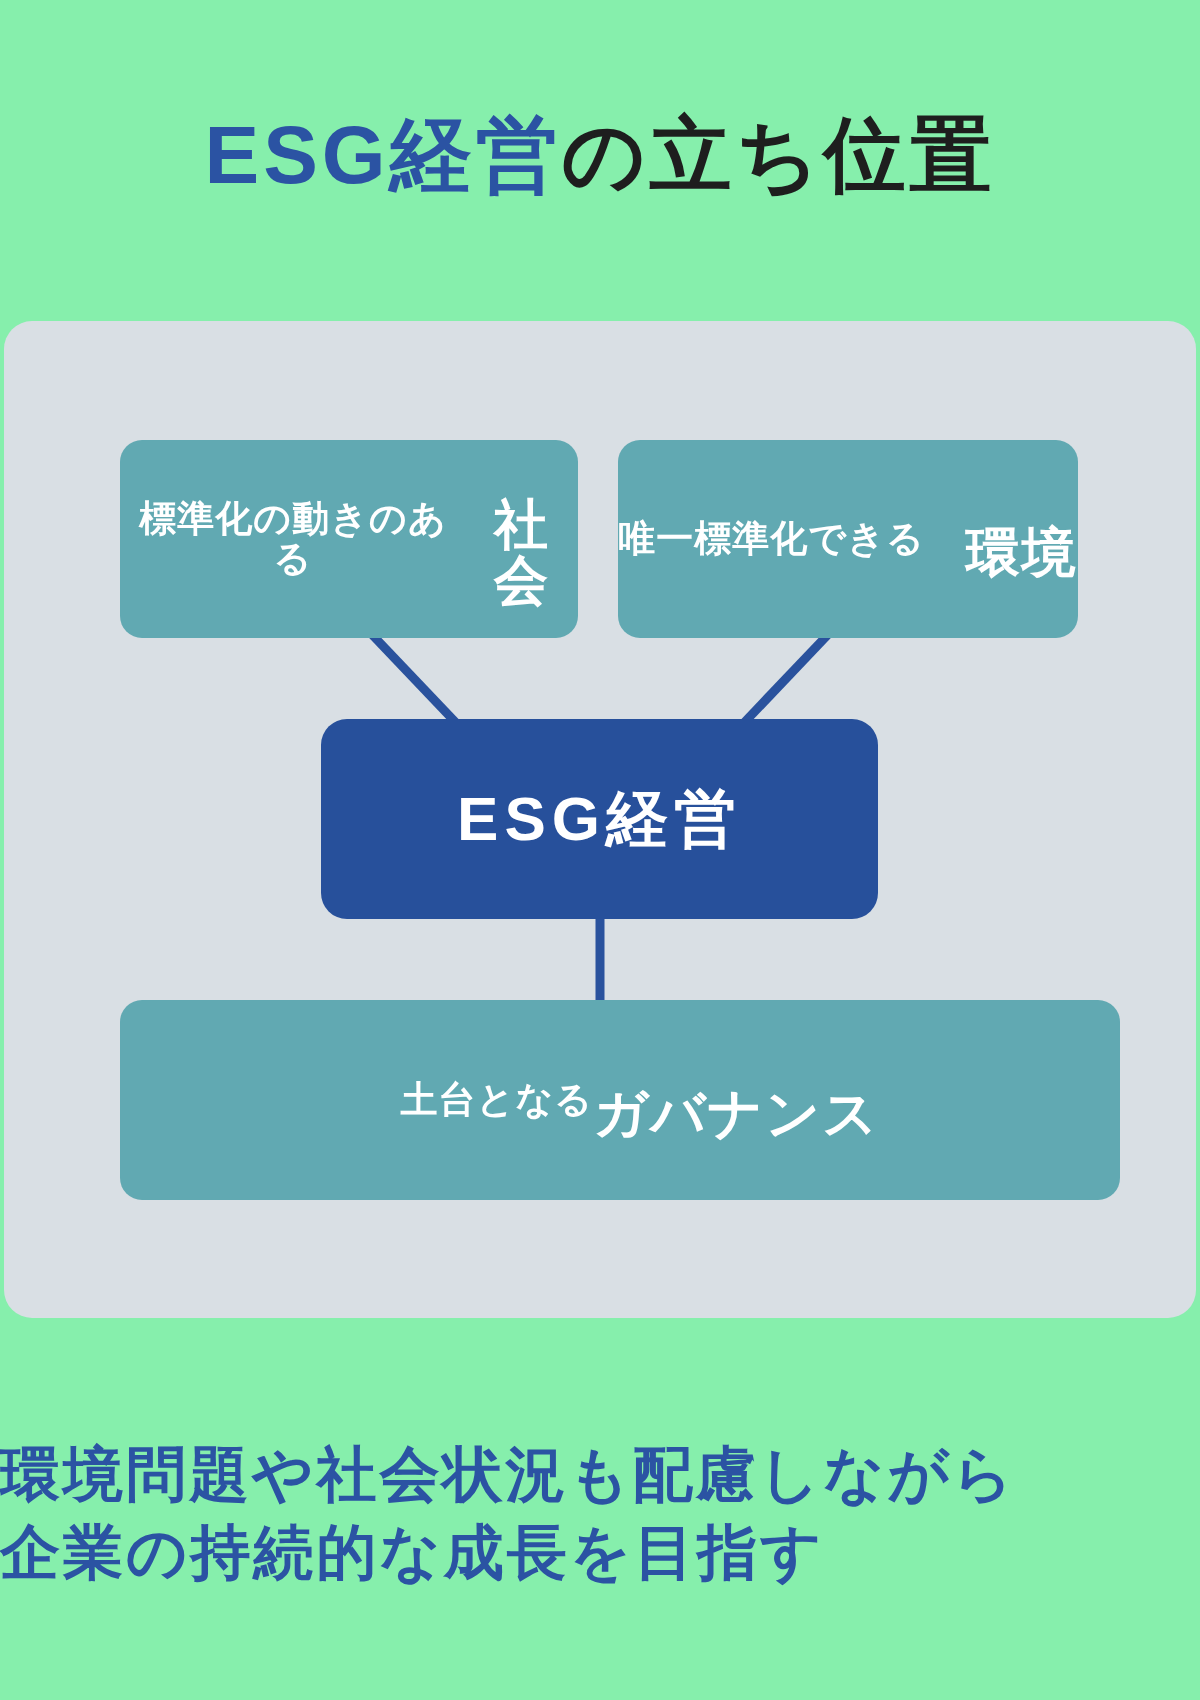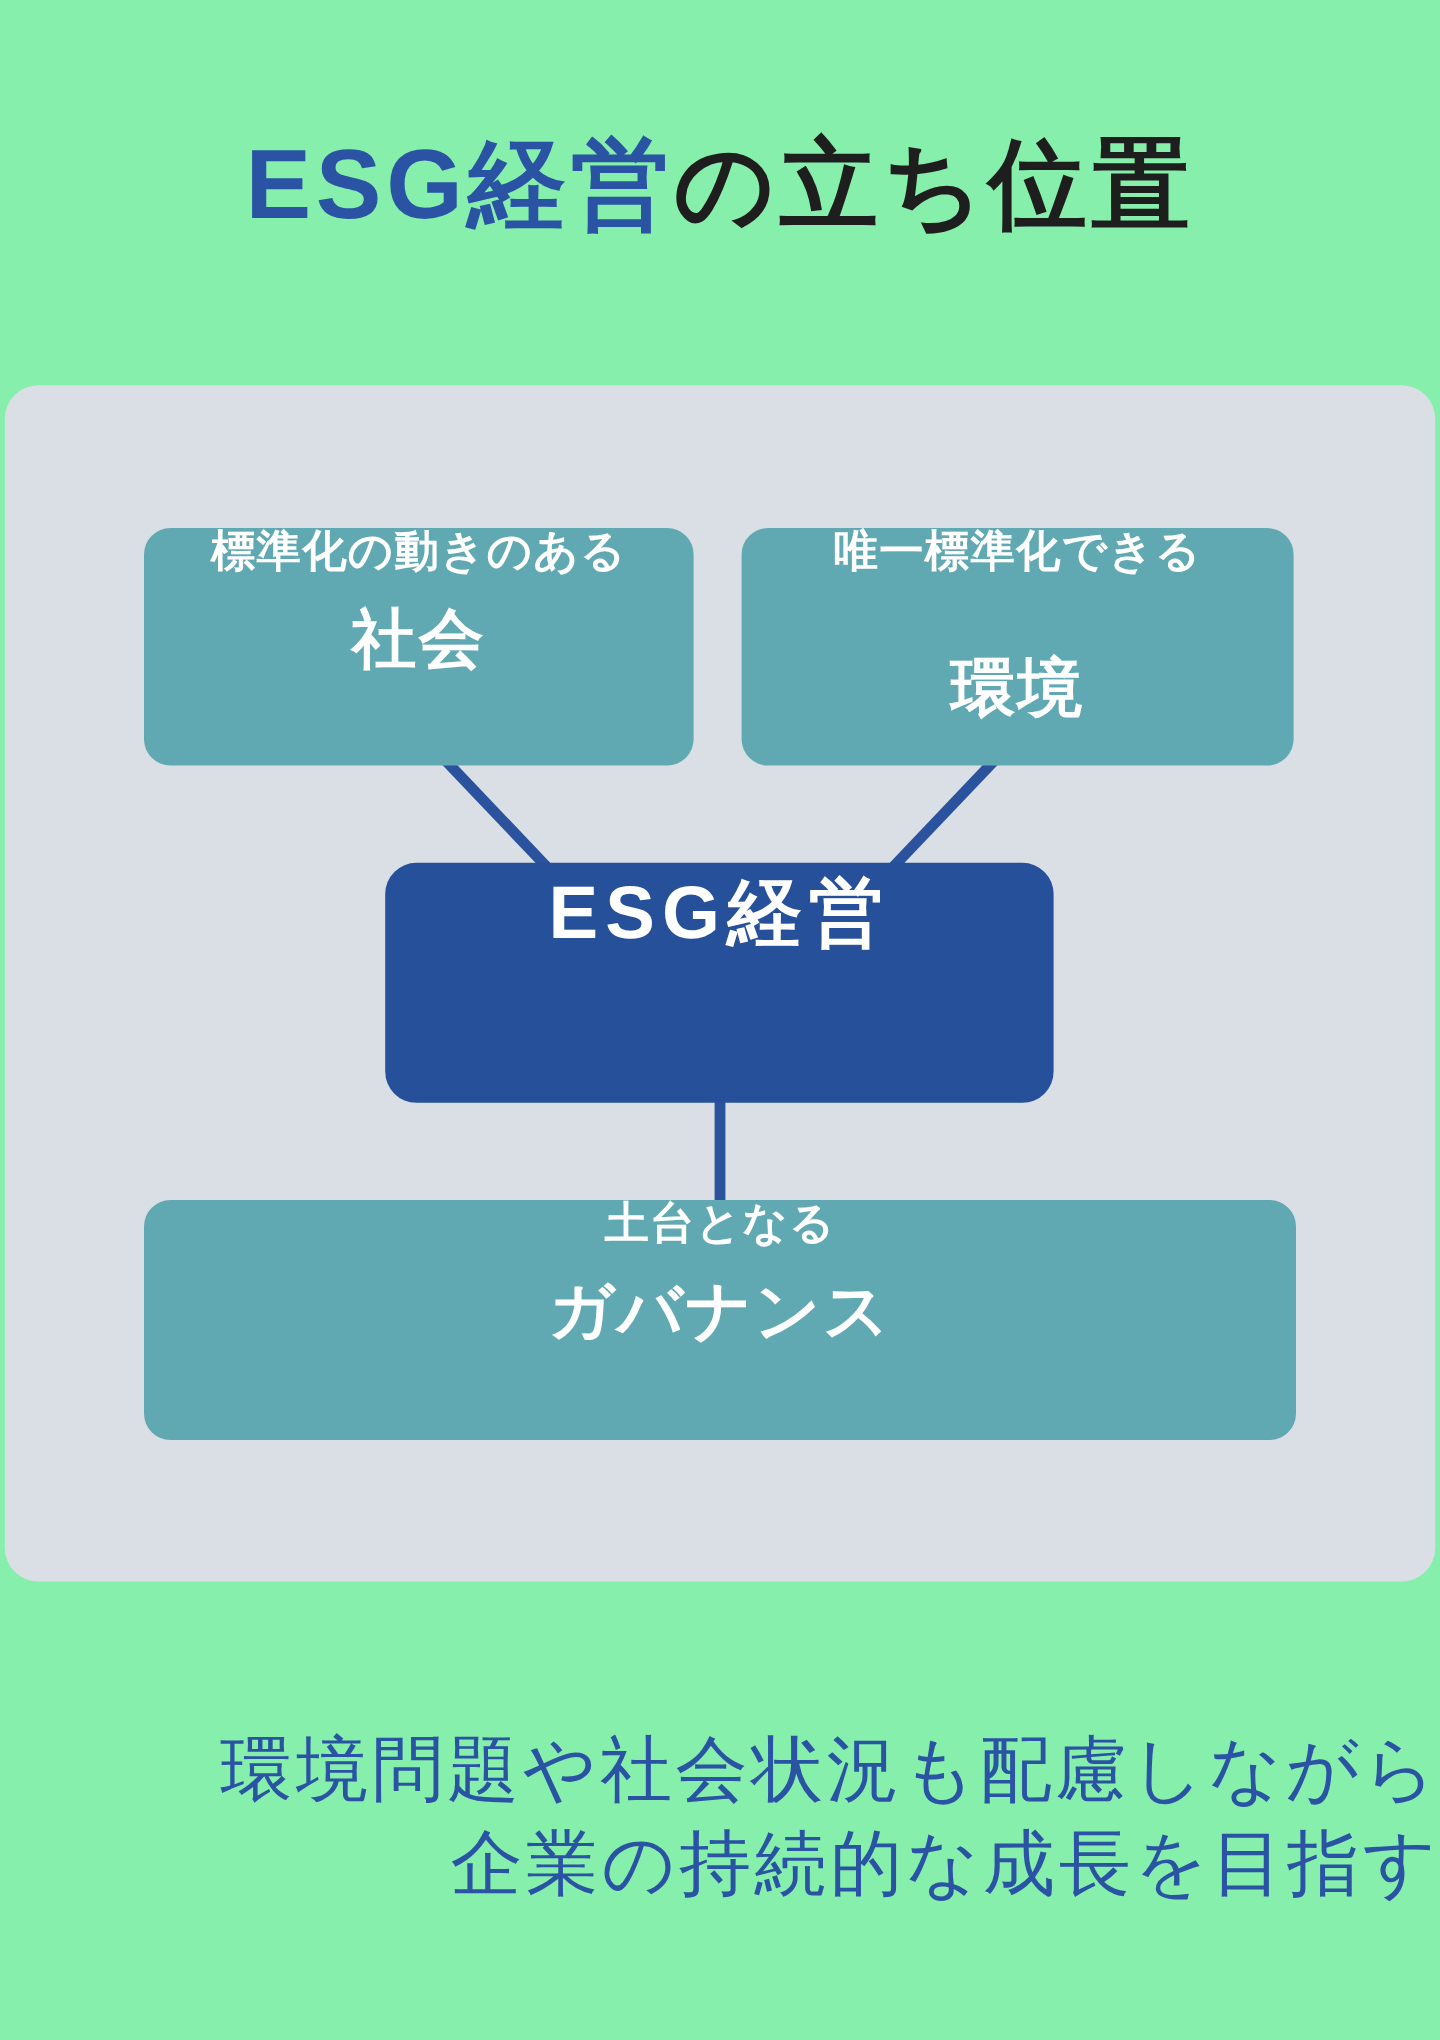--- a/index.html
+++ b/index.html
@@ -49,22 +49,22 @@
   }
   .connectors line {
     stroke: #2A529D;
     stroke-width: 9px;
   }
 
   
   .node {
     position: absolute;
     display: flex;
-    flex-direction: column;
     align-items: center;
+    justify-content: center;
     color: #ffffff;
     text-align: center;
   }
   .teal { background: #61A9B2; border-radius: 22px; }
 
   .node-sub {
     font-size: 37px;
     line-height: 40px;
     font-weight: bold;
     letter-spacing: 1px;
@@ -72,21 +72,21 @@
   .node-main {
     margin-top: 25px;
     font-size: 54px;
     line-height: 56px;
     font-weight: bold;
     letter-spacing: 2px;
   }
 
   .society     { left: 116px; top: 119px; width: 458px; height: 198px; }
   .environment { left: 614px; top: 119px; width: 460px; height: 198px; gap: 41px; }
-  .governance  { left: 116px; top: 679px; width: 960px; height: 200px; }
+  .governance  { left: 116px; top: 679px; width: 960px; height: 200px; padding-left: 40px; }
 
   .esg {
     left: 317px;
     top: 398px;
     width: 557px;
     height: 200px;
     background: #27509B;
     border-radius: 26px;
   }
   .esg-label {
@@ -96,25 +96,25 @@
     color: #ffffff;
     white-space: nowrap;
   }
 
   
   .caption {
     position: absolute;
     top: 1436px;
     left: 0;
     width: 1200px;
-    text-align: right;
+    text-align: left;
     color: #2B53A3;
     font-size: 60px;
     line-height: 78px;
-    font-weight: normal;
+    font-weight: bold;
     letter-spacing: 3px;
     white-space: nowrap;
   }
 </style>
 </head>
 <body>
 
 <div class="page">
 
   <h1 class="title"><span class="t-blue">ESG経営</span><span class="t-dark">の立ち位置</span></h1>

